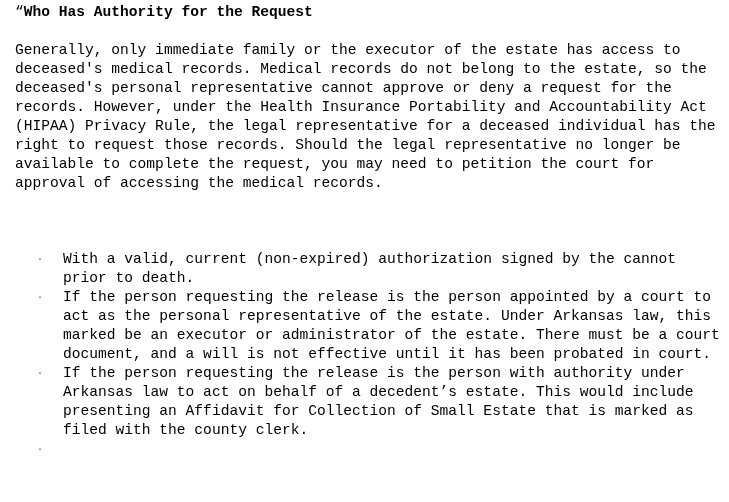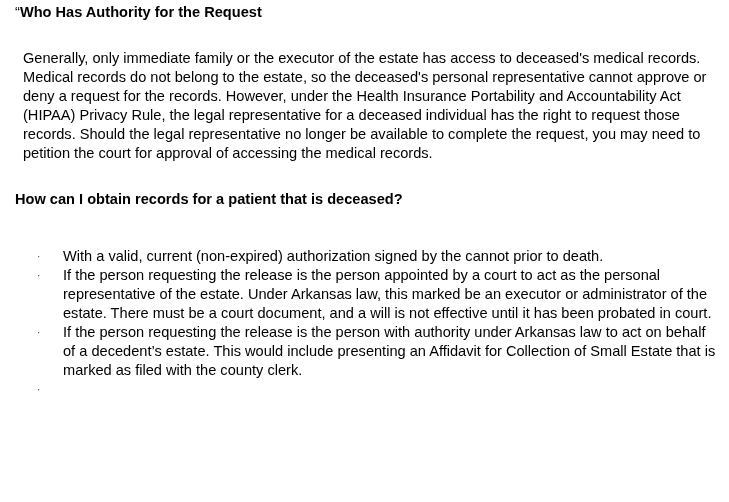--- a/index.html
+++ b/index.html
@@ -12,32 +12,33 @@
       height: 502px;
       overflow: hidden;
       font-family: "Liberation Sans", sans-serif;
       color: #000000;
       font-size: 14.6px;
       line-height: 19px;
     }
     .doc {
       position: relative;
       padding: 3px 0 0 15px;
+      font-family: Liberation Mono, monospace;
     }
     .heading {
       font-weight: bold;
       margin: 0;
       font-size: 14.6px;
       line-height: 19px;
     }
     .heading .quote {
       font-weight: normal;
     }
     .para {
-      margin: 8px;
+      margin: 0;
       padding-right: 6px;
     }
     .gap {
       height: 19px;
     }
     ul.bullets {
       list-style: none;
       margin: 0;
       padding: 0;
     }
@@ -60,21 +61,20 @@
 <div class="doc">
 
   <h2 class="heading"><span class="quote">“</span><span>Who Has Authority for the Request</span></h2>
 
   <div class="gap"></div>
 
   <p class="para">Generally, only immediate family or the executor of the estate has access to deceased's medical records. Medical records do not belong to the estate, so the deceased's personal representative cannot approve or deny a request for the records. However, under the Health Insurance Portability and Accountability Act (HIPAA) Privacy Rule, the legal representative for a deceased individual has the right to request those records. Should the legal representative no longer be available to complete the request, you may need to petition the court for approval of accessing the medical records.</p>
 
   <div class="gap"></div>
 
-  <h2 class="heading">How can I obtain records for a patient that is deceased?</h2>
 
   <div class="gap"></div>
 
 
   <div class="gap"></div>
 
   <ul class="bullets">
     <li>
       <span class="bullet">·</span>
       <span>With a valid, current (non-expired) authorization signed by the cannot prior to death.</span>

